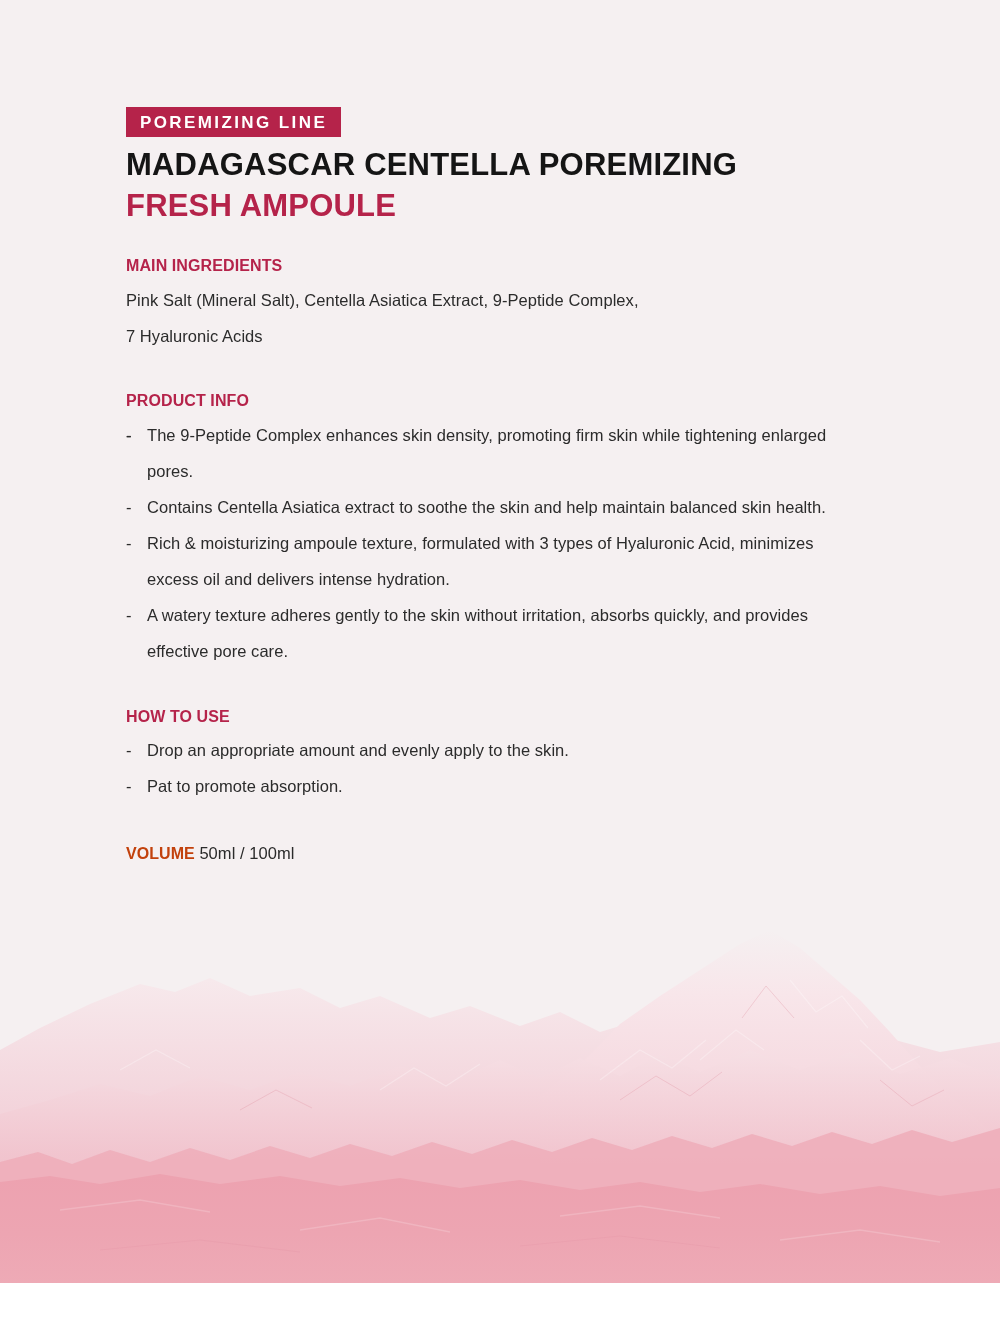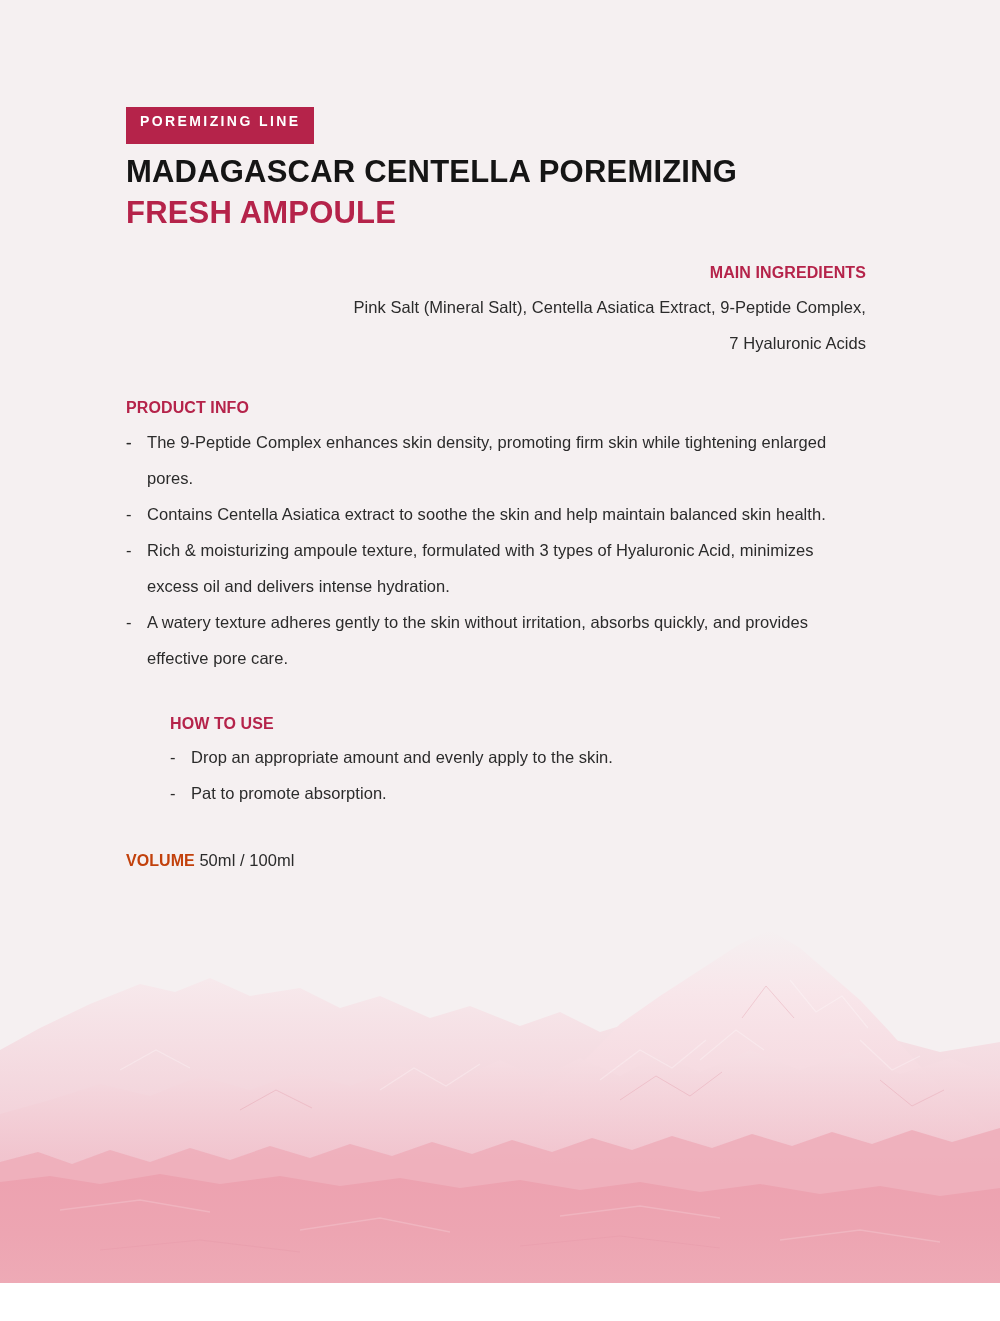--- a/index.html
+++ b/index.html
@@ -51,24 +51,24 @@
     position: absolute;
     left: 126px;
     top: 0;
     width: 740px;
   }
 
   .line-badge {
     display: inline-block;
     background: #b5234a;
     color: #ffffff;
-    font-size: 14px;
+    font-size: 17px;
     font-weight: bold;
     letter-spacing: 2.4px;
-    padding: 7px 14px 16px 14px;
+    padding: 7px 14px 6px 14px;
     margin-top: 107px;
     line-height: 1;
   }
 
   .title {
     margin-top: 7px;
     font-size: 31px;
     font-weight: bold;
     letter-spacing: 0.2px;
     line-height: 1.33;
@@ -105,27 +105,27 @@
     line-height: 2.18;
     letter-spacing: 0.05px;
   }
   .bullet .dash {
     position: absolute;
     left: 0;
     top: 0;
     color: #2b2b2b;
   }
 
-  .ingredients-block { margin-top: 31px; text-align: right; }
+  .ingredients-block { margin-top: 31px; }
   .ingredients-block .para { margin-top: 8px; }
 
   .product-info-block { margin-top: 37px; }
   .product-info-block .bullets { margin-top: 8px; }
 
-  .how-to-block { margin-top: 38px; margin-left: 44px; }
+  .how-to-block { margin-top: 38px; }
   .how-to-block .bullets { margin-top: 7px; }
 
   .volume-block {
     margin-top: 35px;
     font-size: 16.5px;
     letter-spacing: 0.05px;
     line-height: 1.6;
   }
   .volume-label {
     color: #c2410c;

